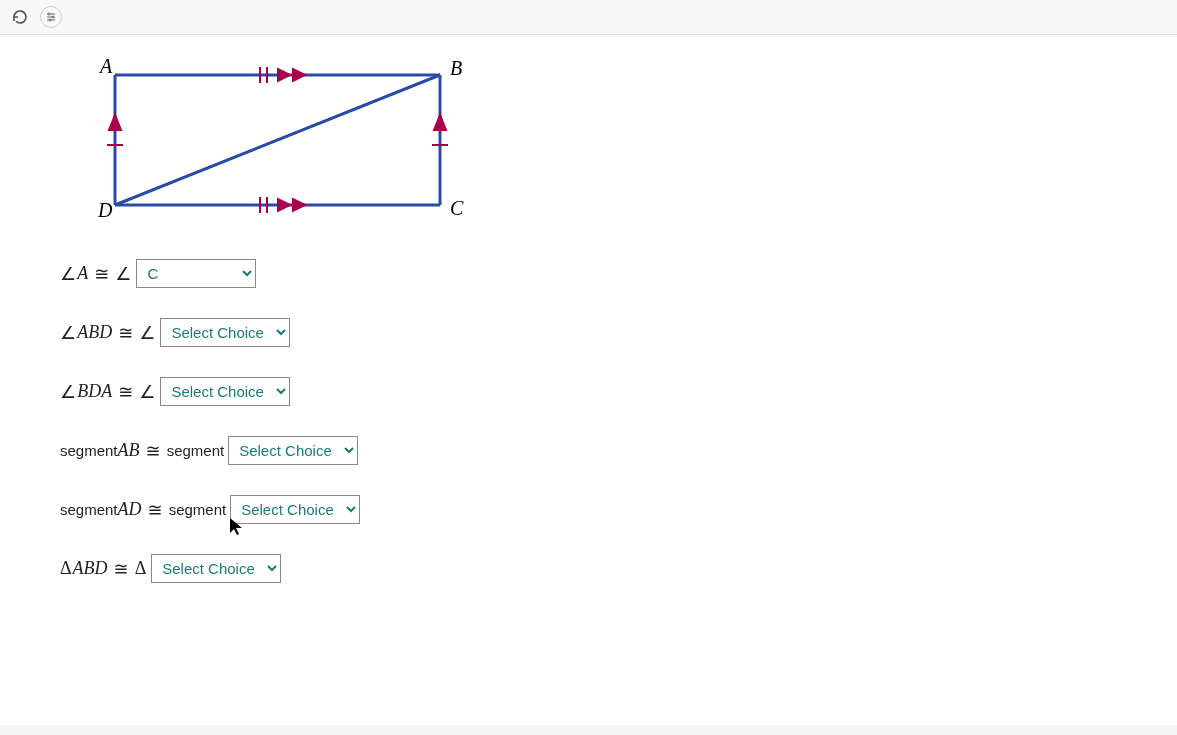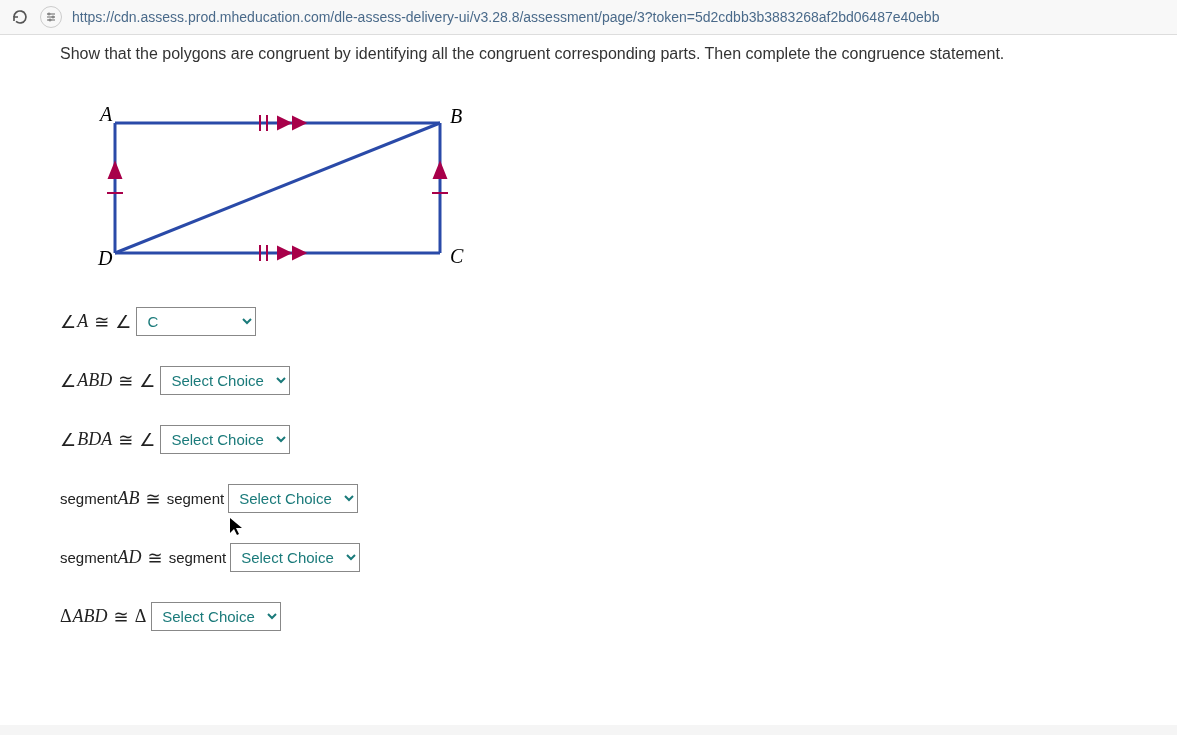--- a/index.html
+++ b/index.html
@@ -103,25 +103,23 @@
   <div class="site-badge">
     <svg width="12" height="12" viewBox="0 0 24 24" fill="none" stroke="#666" stroke-width="2">
       <line x1="4" y1="6" x2="20" y2="6"></line>
         <line x1="4" y1="12" x2="20" y2="12"></line>
         <line x1="4" y1="18" x2="20" y2="18"></line>
       <circle cx="8" cy="6" r="2" fill="#fff"></circle>
         <circle cx="16" cy="12" r="2" fill="#fff"></circle>
         <circle cx="10" cy="18" r="2" fill="#fff"></circle>
     </svg>
   </div>
-  <div class="url">https://cdn.assess.prod.mheducation.com/dle-assess-delivery-ui/v3.28.8/assessment/page/3?token=5d2cdbb3b3883268af2bd06487e40ebb</div>
 </div>
 
 <div class="content">
-  <div class="instruction">Show that the polygons are congruent by identifying all the congruent corresponding parts. Then complete the congruence statement.</div>
 
   <div class="diagram">
     <svg width="430" height="190" viewBox="0 0 430 190">
 
       <line x1="55" y1="30" x2="380" y2="30" stroke="#2a4aa8" stroke-width="3"></line>
       <line x1="55" y1="160" x2="380" y2="160" stroke="#2a4aa8" stroke-width="3"></line>
       <line x1="55" y1="30" x2="55" y2="160" stroke="#2a4aa8" stroke-width="3"></line>
       <line x1="380" y1="30" x2="380" y2="160" stroke="#2a4aa8" stroke-width="3"></line>
       <line x1="55" y1="160" x2="380" y2="30" stroke="#2a4aa8" stroke-width="3"></line>
 

